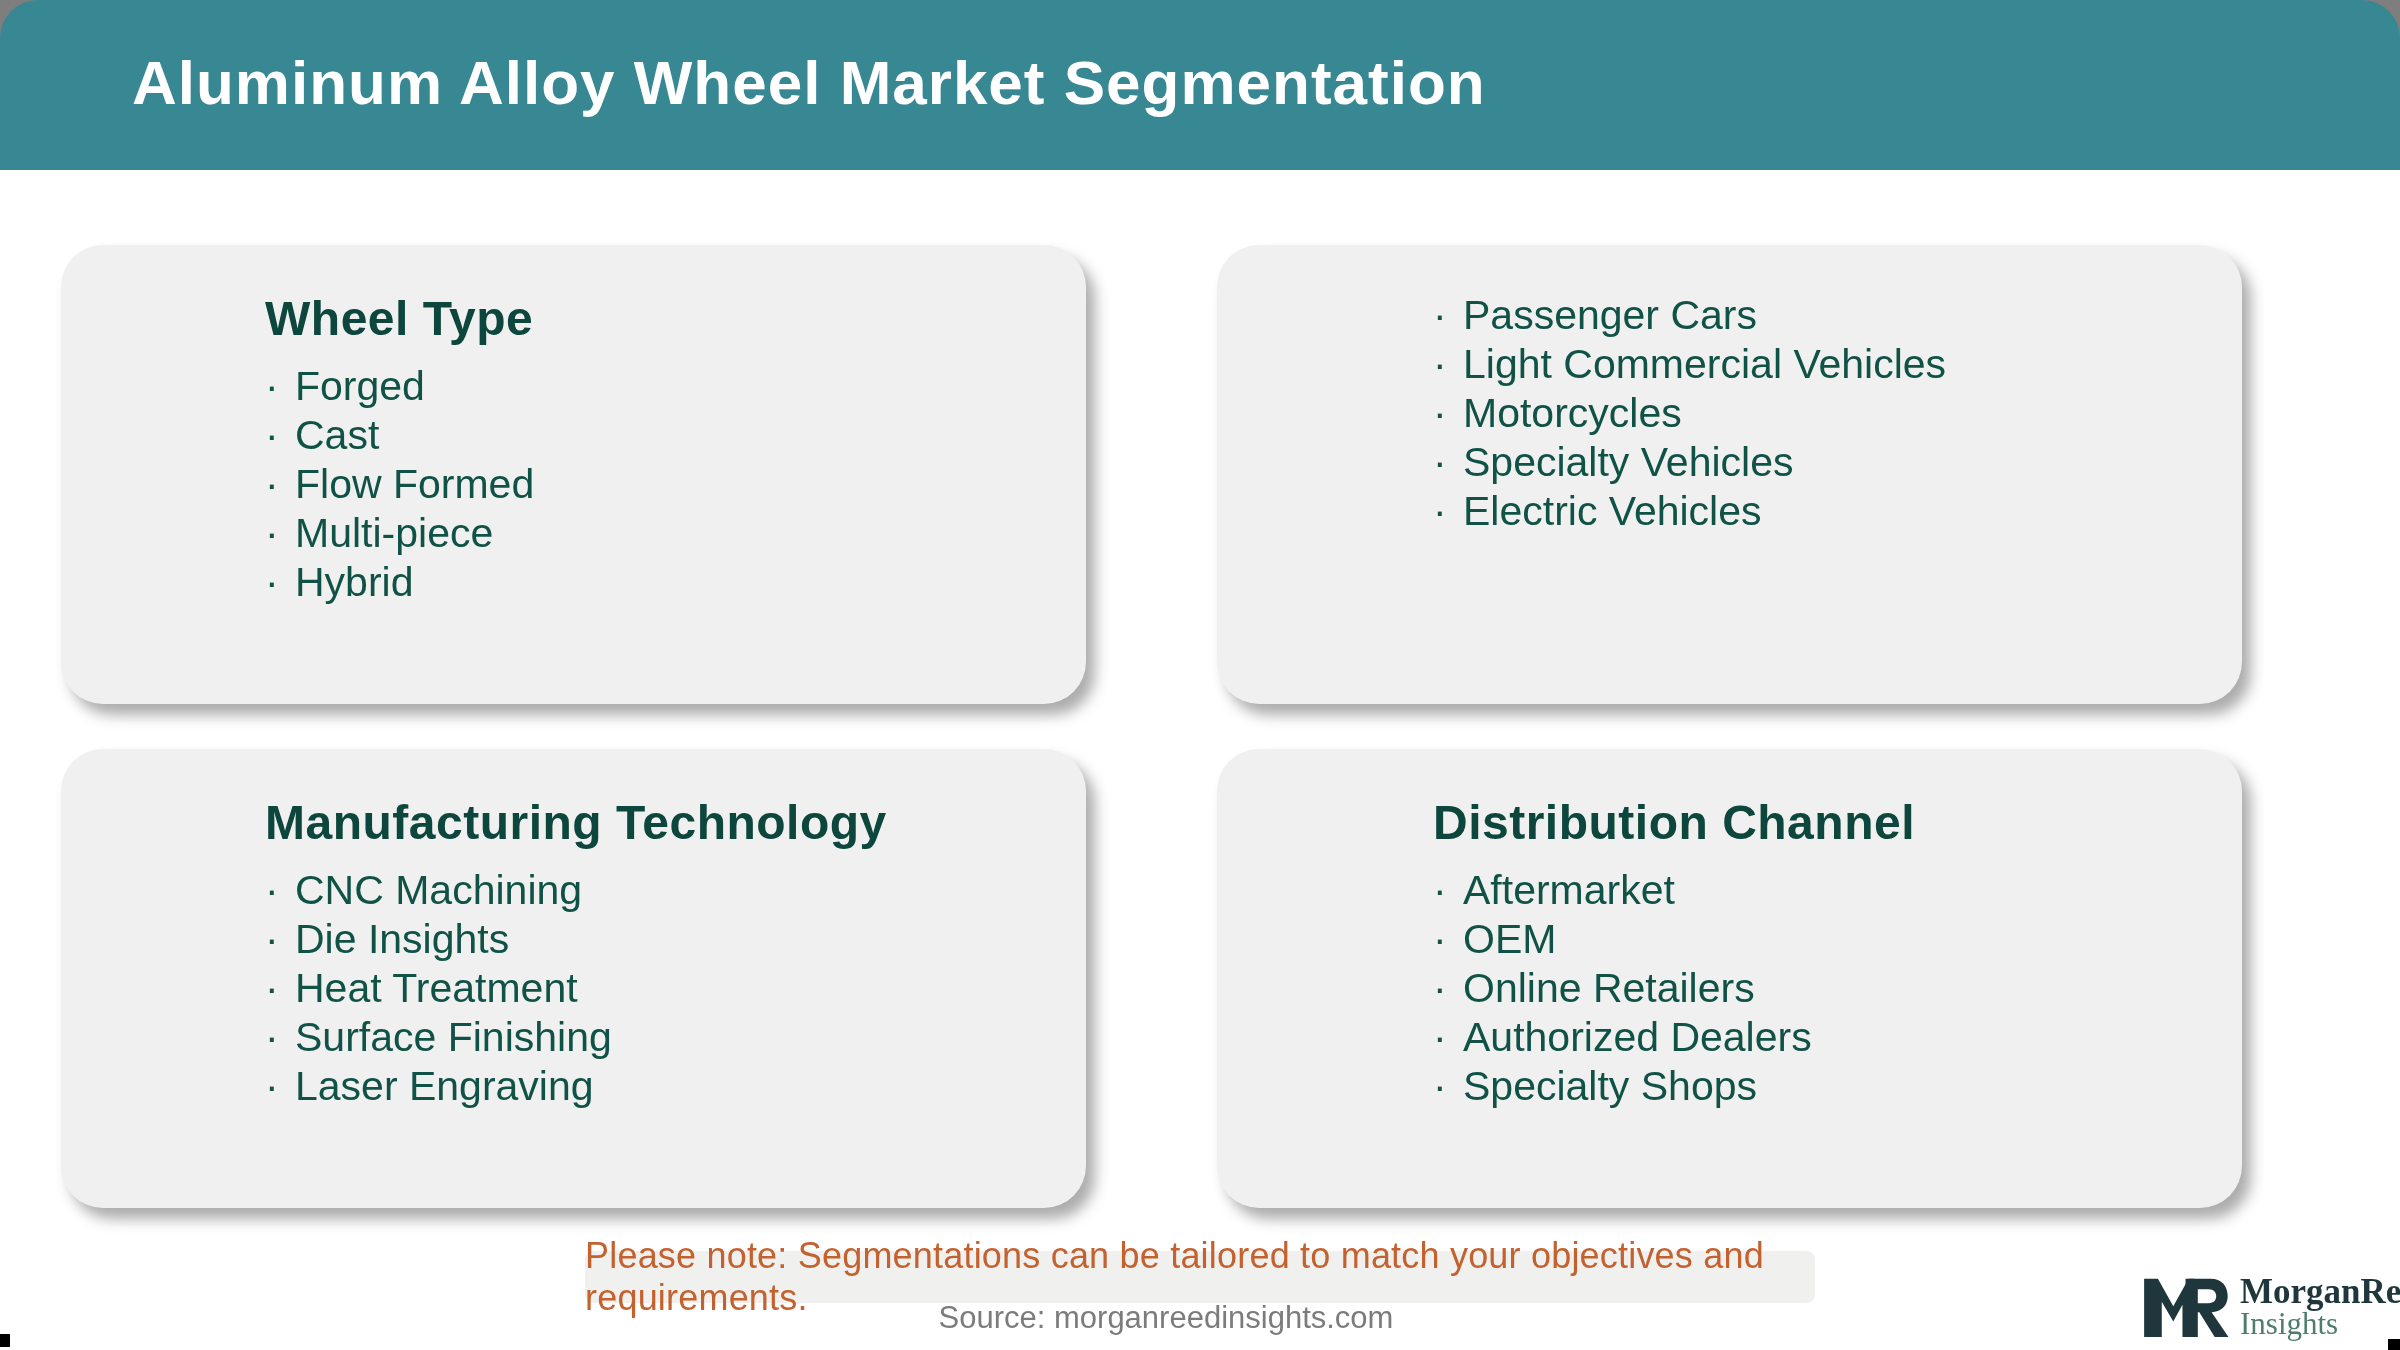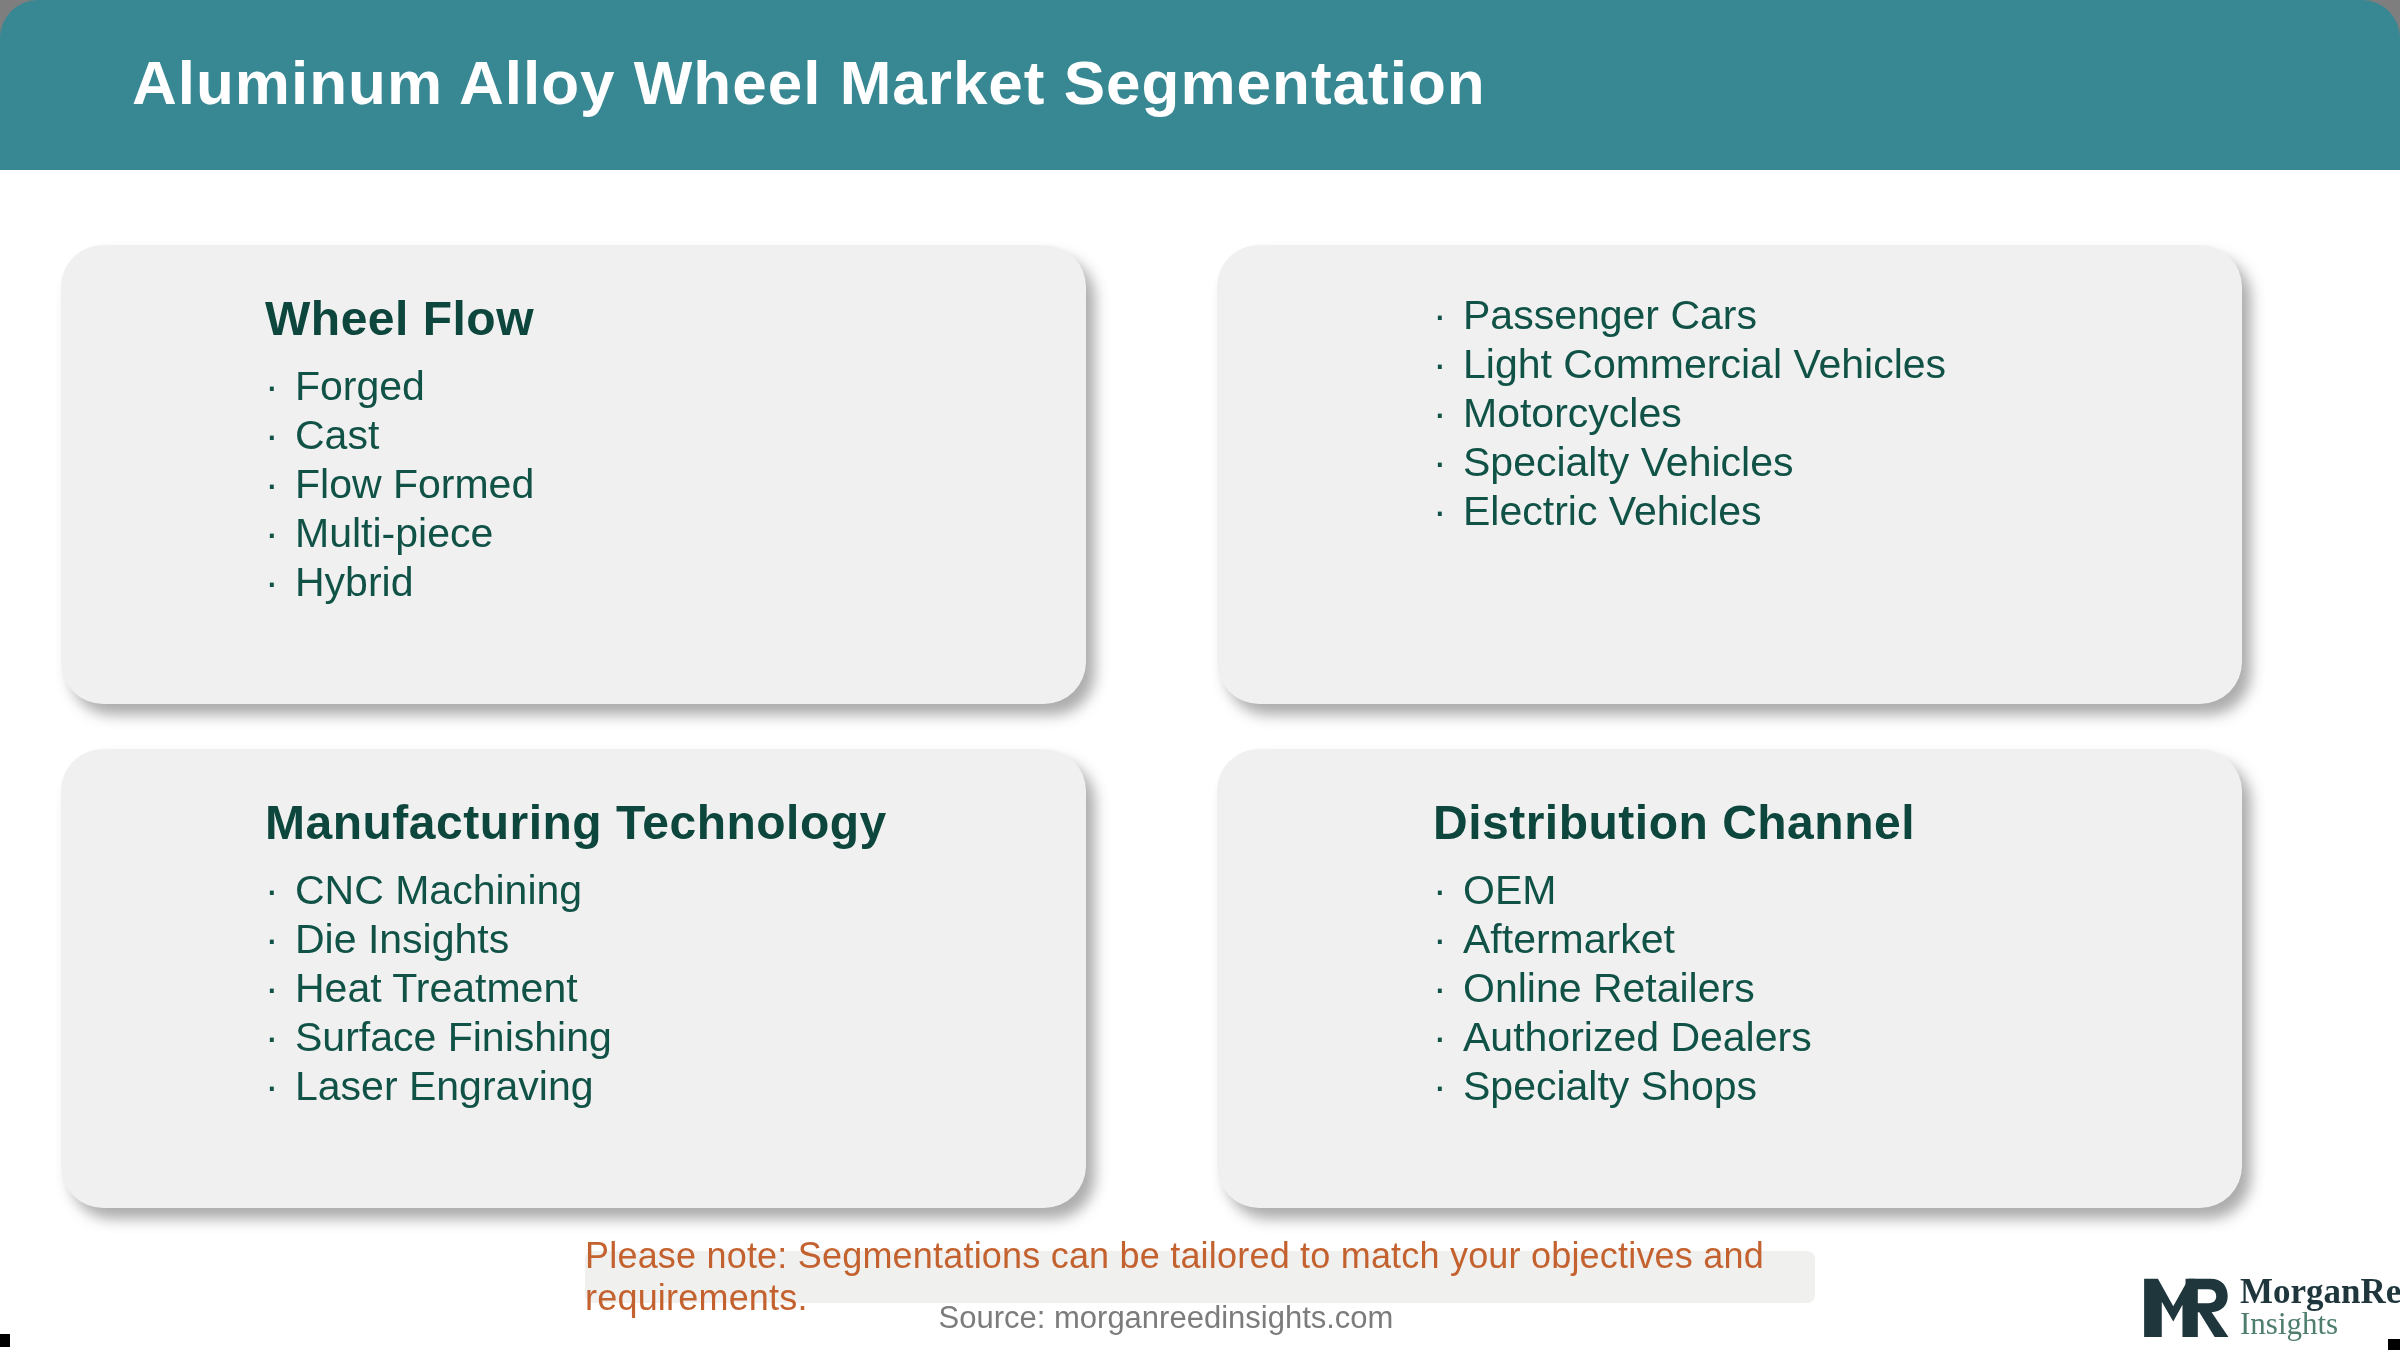--- a/index.html
+++ b/index.html
@@ -110,21 +110,21 @@
   <div class="corner-backdrop"></div>
 
   <div class="below-header"></div>
 
   <div class="header">
     <h1>Aluminum Alloy Wheel Market Segmentation</h1>
   </div>
 
   <div class="card pos-tl">
     <div class="inner-left">
-      <h2>Wheel Flow</h2>
+      <h2>Wheel Type</h2>
       <div class="item"><span class="bullet">·</span><span>Forged</span></div>
       <div class="item"><span class="bullet">·</span><span>Cast</span></div>
       <div class="item"><span class="bullet">·</span><span>Flow Formed</span></div>
       <div class="item"><span class="bullet">·</span><span>Multi-piece</span></div>
       <div class="item"><span class="bullet">·</span><span>Hybrid</span></div>
     </div>
   </div>
 
   <div class="card pos-tr">
     <div class="inner-right">
@@ -143,22 +143,22 @@
       <div class="item"><span class="bullet">·</span><span>Die Insights</span></div>
       <div class="item"><span class="bullet">·</span><span>Heat Treatment</span></div>
       <div class="item"><span class="bullet">·</span><span>Surface Finishing</span></div>
       <div class="item"><span class="bullet">·</span><span>Laser Engraving</span></div>
     </div>
   </div>
 
   <div class="card pos-br">
     <div class="inner-right">
       <h2>Distribution Channel</h2>
+      <div class="item"><span class="bullet">·</span><span>Aftermarket</span></div>
       <div class="item"><span class="bullet">·</span><span>OEM</span></div>
-      <div class="item"><span class="bullet">·</span><span>Aftermarket</span></div>
       <div class="item"><span class="bullet">·</span><span>Online Retailers</span></div>
       <div class="item"><span class="bullet">·</span><span>Authorized Dealers</span></div>
       <div class="item"><span class="bullet">·</span><span>Specialty Shops</span></div>
     </div>
   </div>
 
   <div class="note-bar">
     <span>Please note: Segmentations can be tailored to match your objectives and requirements.</span>
   </div>
 

